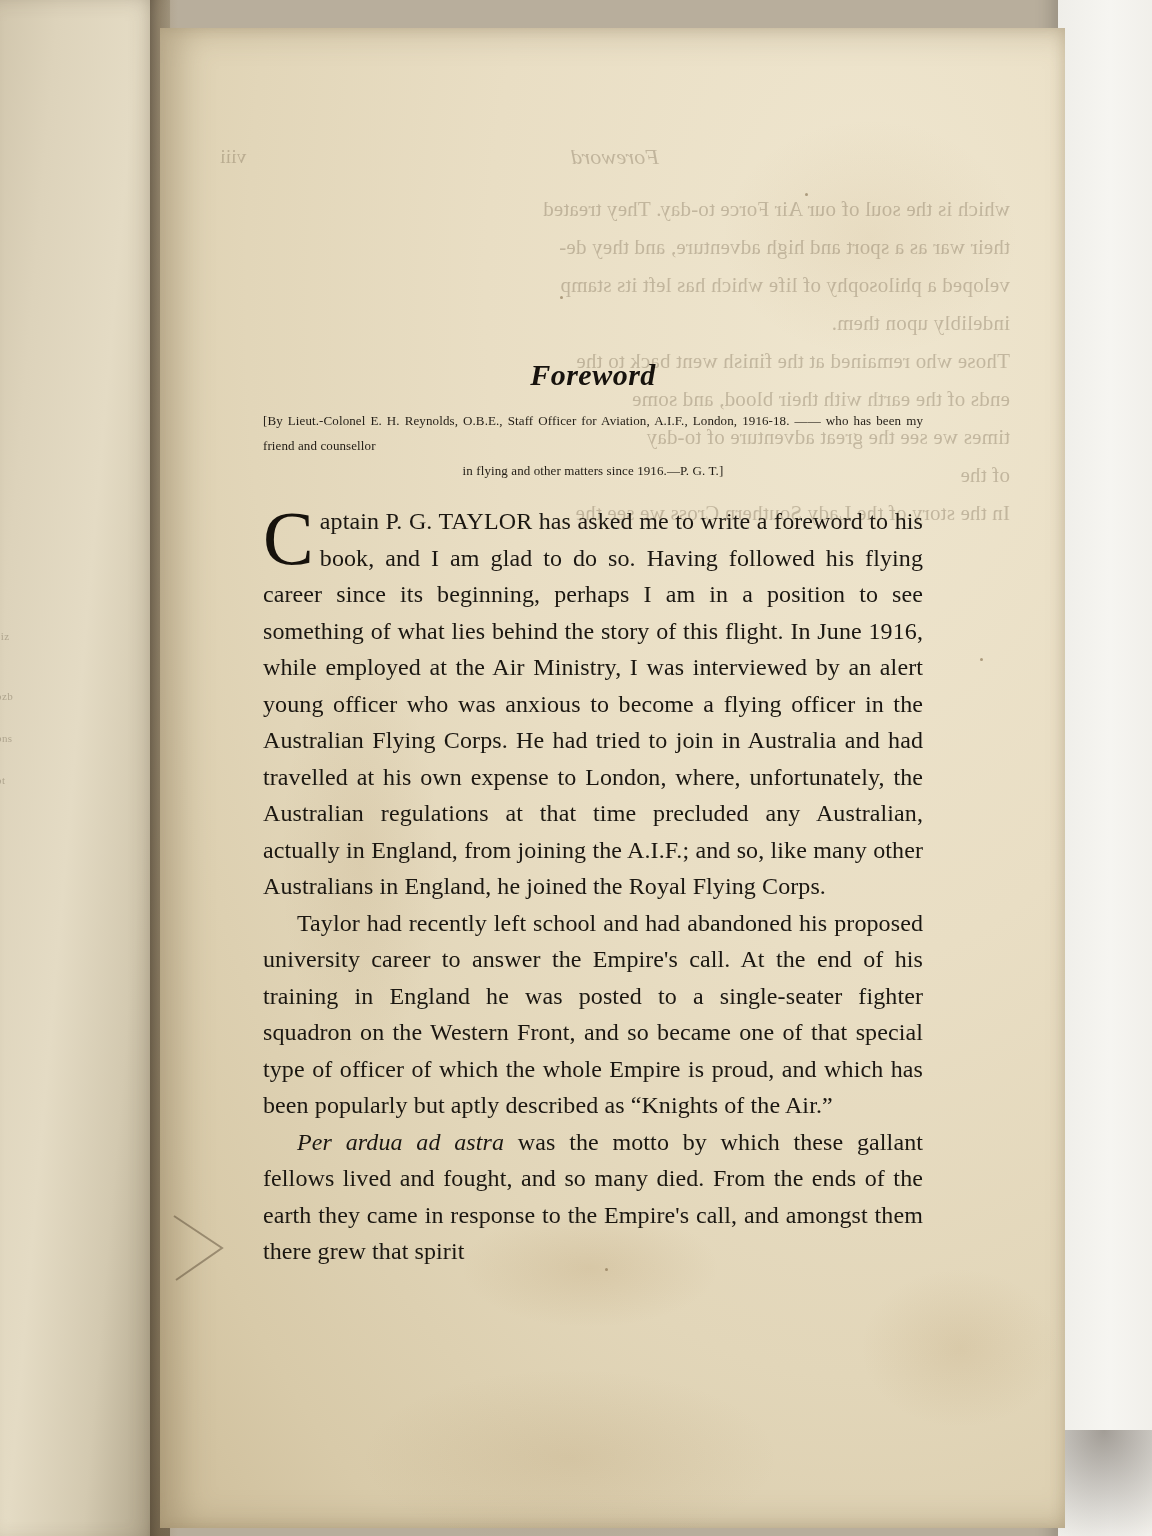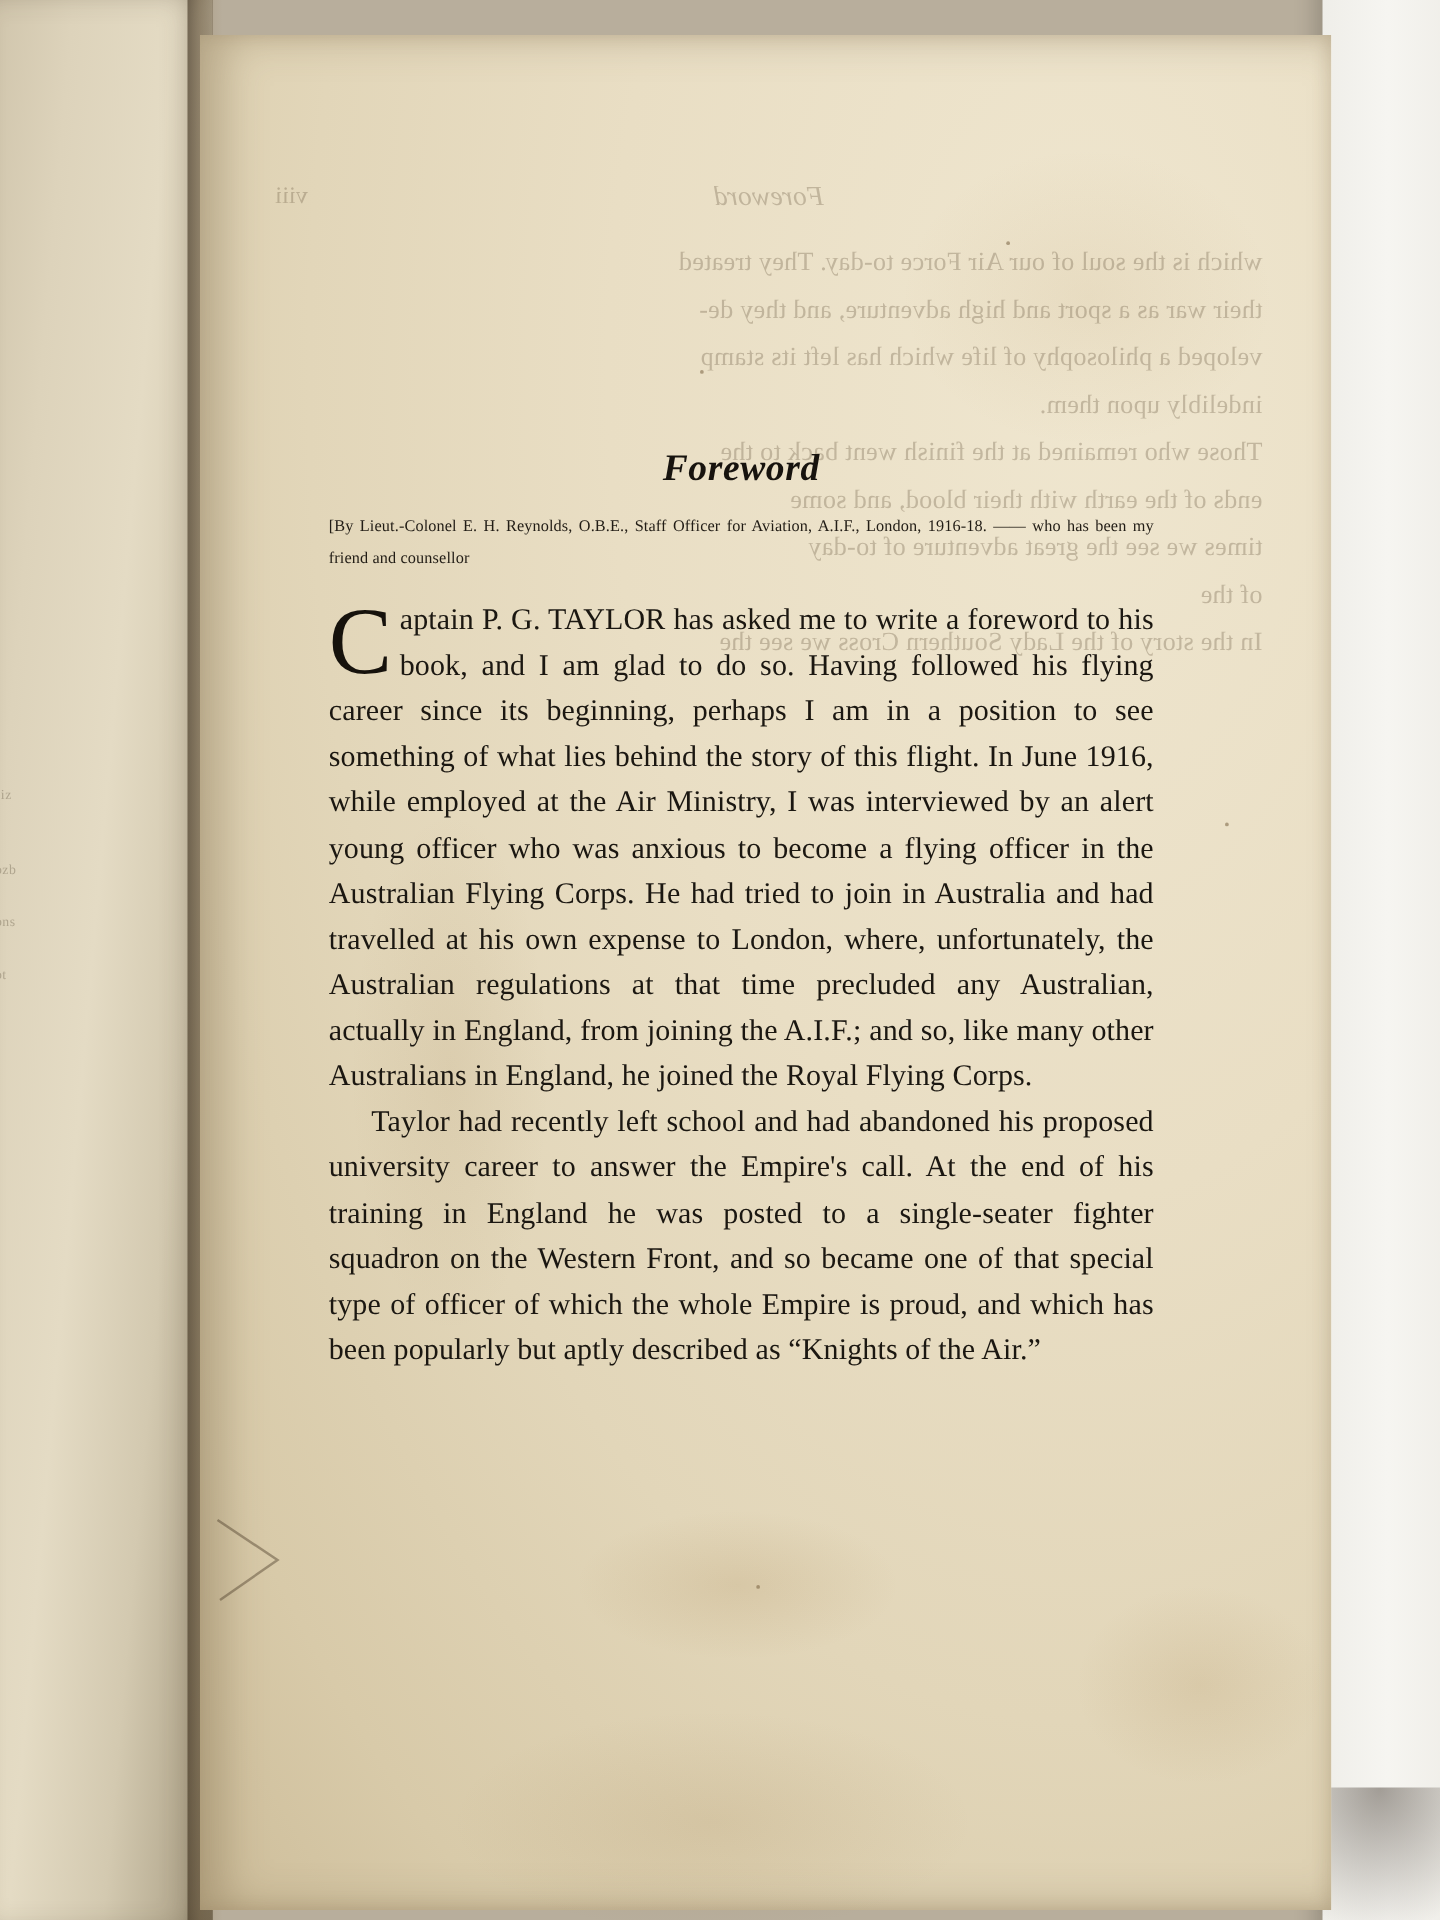--- a/index.html
+++ b/index.html
@@ -242,27 +242,31 @@
       <div>In the story of the Lady Southern Cross we see the</div>
     </div>
 
     <div class="textblock">
 
       <h1 class="chapter-title">Foreword</h1>
 
       <div class="attribution">
         <span>[By Lieut.-Colonel E. H. Reynolds, O.B.E., Staff Officer for Aviation,</span>
         <span>A.I.F., London, 1916-18. —— who has been my friend and counsellor</span>
+        <span class="line3">in flying and other matters since 1916.—P. G. T.]</span>
       </div>
 
       <p class="para dropcap-para">
         <span class="dropcap">C</span><span>aptain P. G. TAYLOR has asked me to write a foreword to his book, and I am glad to do so. Having followed his flying career since its beginning, perhaps I am in a position to see something of what lies behind the story of this flight. In June 1916, while employed at the Air Ministry, I was interviewed by an alert young officer who was anxious to become a flying officer in the Australian Flying Corps. He had tried to join in Australia and had travelled at his own expense to London, where, unfortunately, the Australian regulations at that time precluded any Australian, actually in England, from joining the A.I.F.; and so, like many other Australians in England, he joined the Royal Flying Corps.</span>
       </p>
 
       <p class="para indent">Taylor had recently left school and had abandoned his proposed university career to answer the Empire's call. At the end of his training in England he was posted to a single-seater fighter squadron on the Western Front, and so became one of that special type of officer of which the whole Empire is proud, and which has been popularly but aptly described as “Knights of the Air.”</p>
 
+      <p class="para indent">
+        <em>Per ardua ad astra</em><span> was the motto by which these gallant fellows lived and fought, and so many died. From the ends of the earth they came in response to the Empire's call, and amongst them there grew that spirit</span>
+      </p>
     </div>
 
     <svg class="pencil" viewBox="0 0 90 90">
       <path d="M4 8 L52 40 L6 72" fill="none" stroke="rgba(80,64,44,0.45)" stroke-width="2"></path>
     </svg>
   </div>
 </div>
 
 </body></html>

